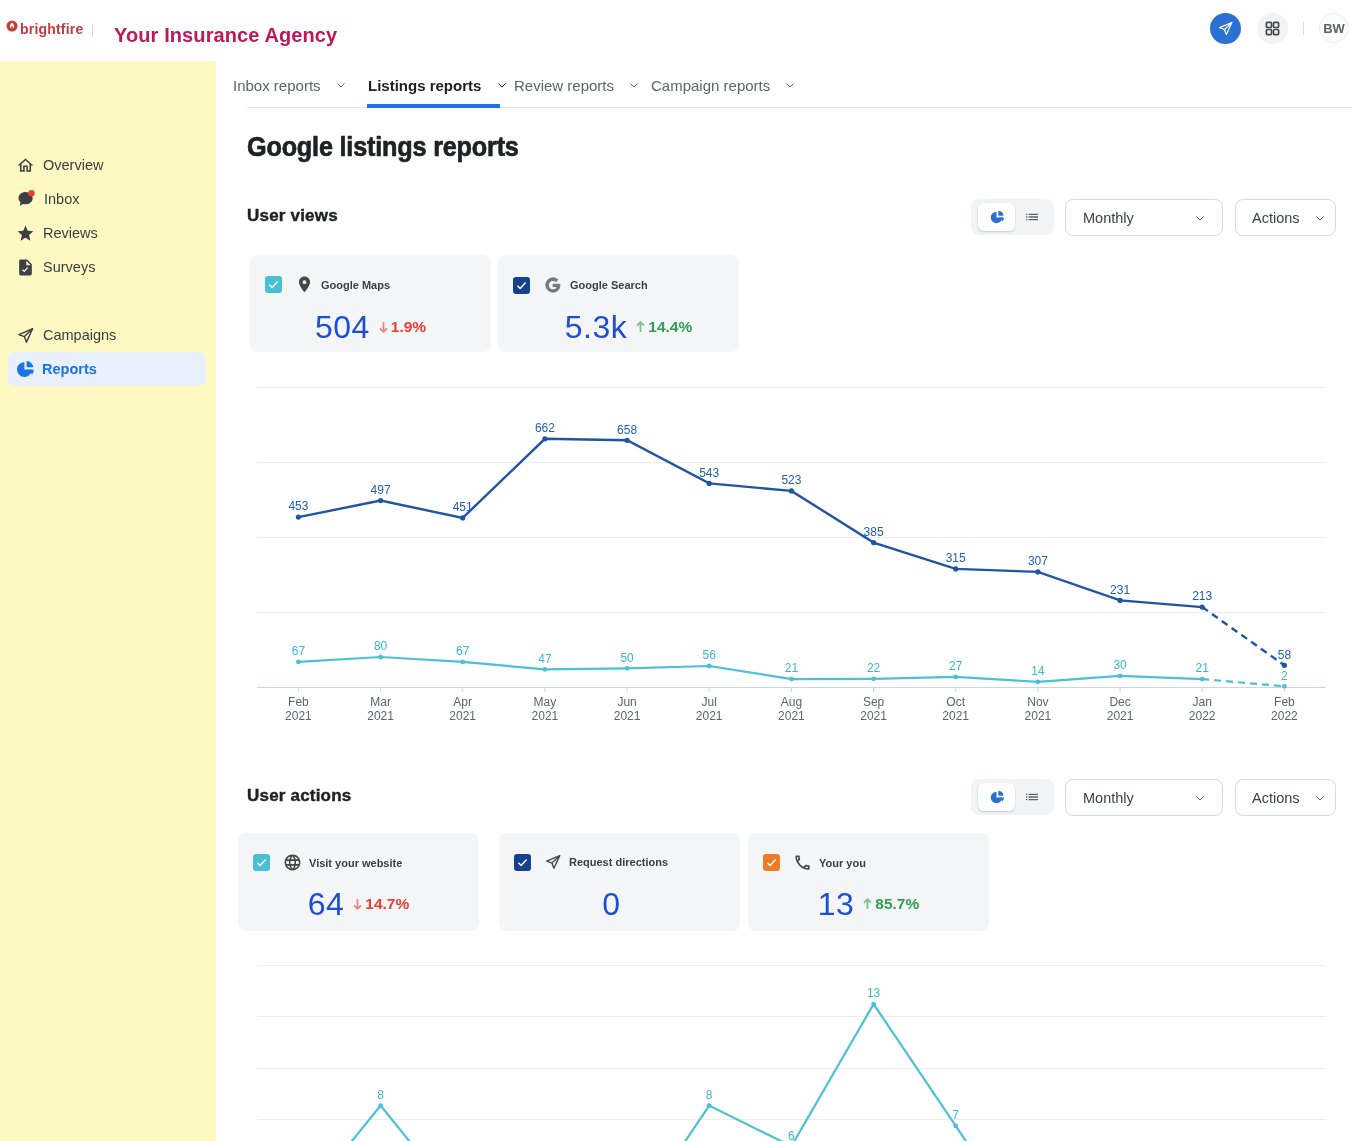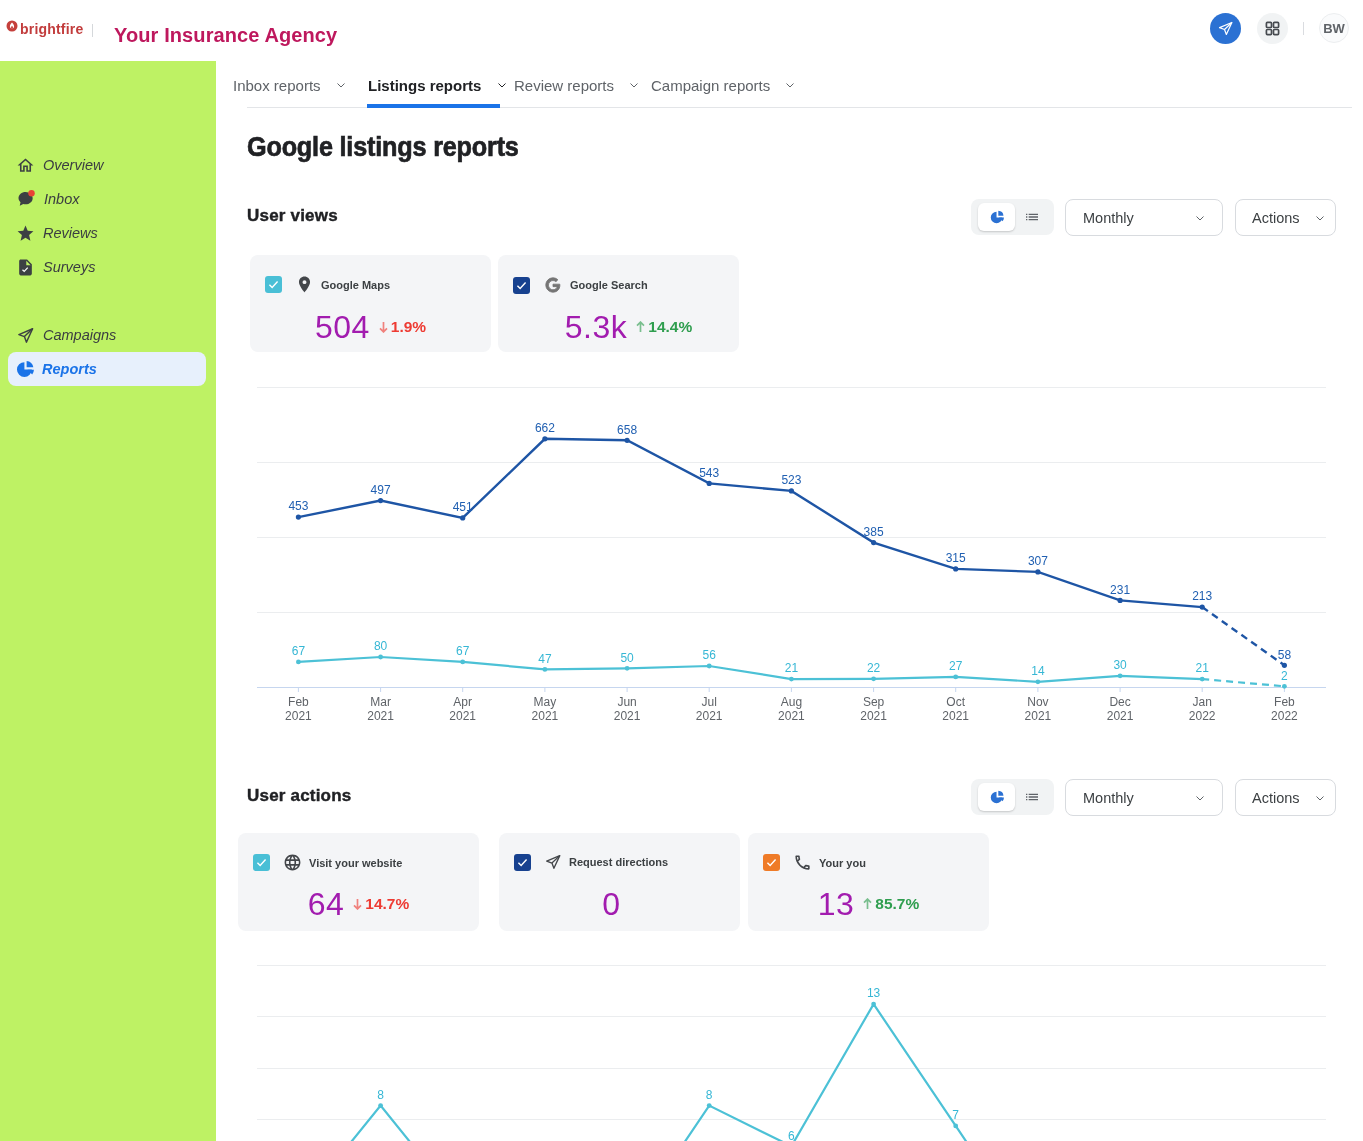--- a/index.html
+++ b/index.html
@@ -11,21 +11,21 @@
 #logo-tx { left:20px; top:21px; font-size:14px; font-weight:bold; color:#c23c3c; letter-spacing:0.2px; }
 #hdr-div { left:92px; top:24px; width:1px; height:13px; background:#d5d8db; }
 #agency { left:114px; top:24px; font-size:20px; font-weight:bold; color:#be185d; letter-spacing:0.1px; }
 .circb { border-radius:50%; display:flex; align-items:center; justify-content:center; }
 #send-c { left:1210px; top:13px; width:31px; height:31px; background:#2b71d3; }
 #apps-c { left:1257px; top:13px; width:31px; height:31px; background:#f1f3f4; }
 #hdr-div2 { left:1303px; top:22px; width:1px; height:13px; background:#dadce0; }
 #bw-c { left:1319px; top:13px; width:30px; height:30px; background:#fafbfc; border:1px solid #eceef0;
   font-size:13px; font-weight:bold; color:#5f6368; }
 
-#sidebar { left:0; top:61px; width:236px; height:1080px; background:#bef264; border-right:1px solid #e9ebee;font-style:italic; }
+#sidebar { left:0; top:61px; width:236px; height:1080px; background:#fef9c3; border-right:1px solid #e9ebee; }
 .nav-item { position:absolute; left:8px; width:198px; height:34px; border-radius:8px;
   display:flex; align-items:center; font-size:14.5px; color:#3a3d41; }
 .nav-item svg { margin-left:8px; }
 .nav-item span { margin-left:8px; }
 .nav-item.active { background:#e7f0fc; color:#1a73e8; font-weight:bold; }
 
 #content { left:216px; top:61px; width:1147px; height:1080px; background:#fff; }
 .tab { position:absolute; top:16px; font-size:15px; color:#5f6368; }
 .tab b { color:#202124; }
 .chev { display:inline-block; width:12px; height:12px; }
@@ -40,21 +40,21 @@
 .toggle .off { position:absolute; right:7px; top:5px; width:30px; height:26px; display:flex; align-items:center; justify-content:center; }
 .selbtn { position:absolute; height:37px; background:#fff; border:1px solid #d8dbdf; border-radius:8px;
   font-size:14.5px; color:#3c4043; display:flex; align-items:center; }
 
 .card { position:absolute; width:241px; height:97px; background:#f4f5f7; border-radius:8px; }
 .card .row1 { position:absolute; left:15px; top:20px; display:flex; align-items:center; }
 .cbx { width:17px; height:17px; border-radius:3px; display:flex; align-items:center; justify-content:center; }
 .card .lbl { font-size:11px; font-weight:bold; color:#3c4043; margin-left:7px; letter-spacing:0; }
 .card .ic { margin-left:13px; display:flex; }
 .numrow { position:absolute; left:0; width:241px; top:54px; display:flex; align-items:center; justify-content:center; white-space:nowrap; }
-.num { font-size:32px; color:#a21caf; letter-spacing:0.5px; line-height:1.15; }
+.num { font-size:32px; color:#1d4ed8; letter-spacing:0.5px; line-height:1.15; }
 .pct { font-size:15.5px; font-weight:bold; margin-left:9px; display:flex; align-items:center; }
 .pct svg { margin-right:3px; }
 .pct.down { color:#ee3b33; }
 .pct.up { color:#2f9e4f; }
 </style>
 </head>
 <body>
 <div id="page">
 
   <svg id="logo-ic" class="abs" style="left:6px; top:20px;" width="12" height="12" viewBox="0 0 24 24">

